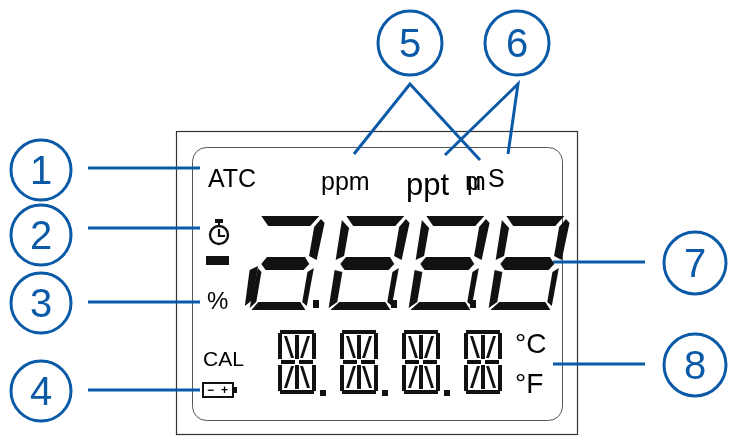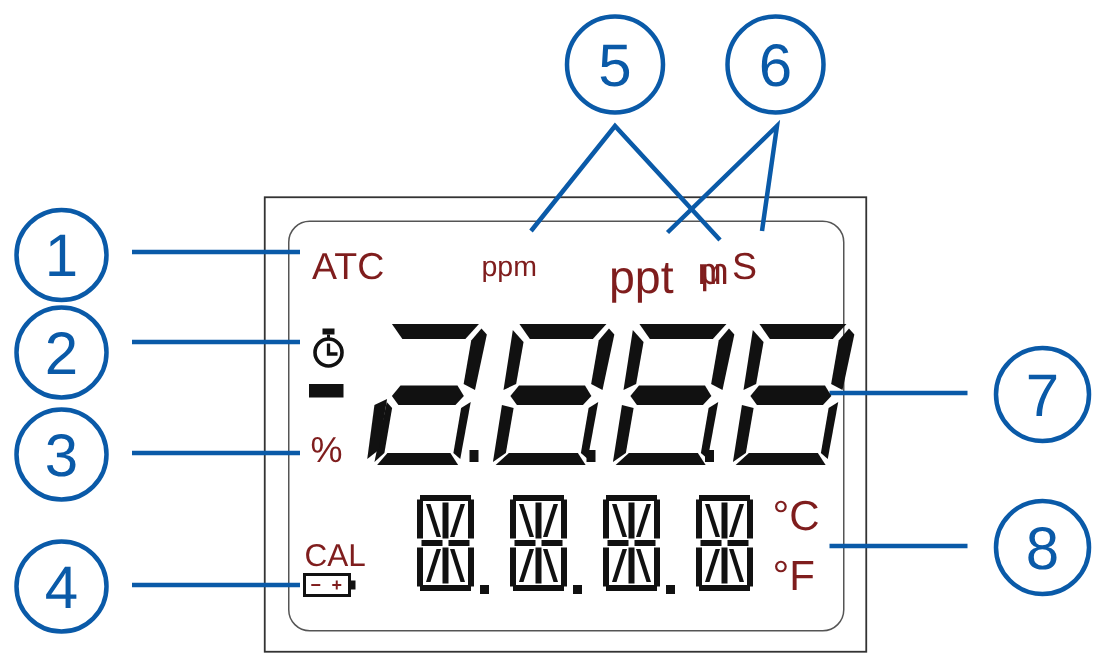--- a/index.html
+++ b/index.html
@@ -1,18 +1,18 @@
 <!DOCTYPE html>
 <html><head>
 <meta charset="utf-8">
 <style>
   html, body { margin: 0; padding: 0; background: #ffffff; }
   body { width: 740px; height: 442px; position: relative; overflow: hidden; font-family: "Liberation Sans", sans-serif; }
   #stage { position: absolute; left: 0; top: 0; width: 740px; height: 442px; }
-  .lcd-text { position: absolute; color: #7f1d1d; font-family: "Liberation Sans", sans-serif; line-height: 1; white-space: nowrap; }
+  .lcd-text { position: absolute; color: #000000; font-family: "Liberation Sans", sans-serif; line-height: 1; white-space: nowrap; }
   .callout-num { font-family: "Liberation Sans", sans-serif; font-weight: normal; fill: #0a5aa8; }
 </style>
 </head>
 <body>
 
 <div id="stage">
   <svg width="740" height="442" viewBox="0 0 740 442" xmlns="http://www.w3.org/2000/svg" style="position:absolute;left:0;top:0;">
 
     <rect x="176.5" y="131.5" width="401" height="303" fill="none" stroke="#333" stroke-width="1.2"></rect>
     <rect x="192.5" y="147.5" width="370" height="273" rx="14" ry="14" fill="none" stroke="#555" stroke-width="1"></rect>
@@ -189,24 +189,24 @@
       </g>
     </g>
 
     <g>
       <rect x="203" y="383" width="30" height="14" fill="none" stroke="#111" stroke-width="2"></rect>
       <rect x="233" y="387" width="4" height="6" fill="#111"></rect>
     </g>
   </svg>
 
   <span class="lcd-text" style="left:208px;top:166px;font-size:25px;">ATC</span>
-  <span class="lcd-text" style="left:321px;top:169px;font-size:19px;">ppm</span>
+  <span class="lcd-text" style="left:321px;top:169px;font-size:25px;">ppm</span>
   <span class="lcd-text" style="left:406px;top:169px;font-size:31px;">ppt</span>
   <span class="lcd-text" style="left:467px;top:169px;font-size:25px;">μ</span>
   <span class="lcd-text" style="left:465px;top:169px;font-size:25px;letter-spacing:-2px;">m</span>
   <span class="lcd-text" style="left:488px;top:166px;font-size:25px;">S</span>
   <span class="lcd-text" style="left:207px;top:289px;font-size:24px;">%</span>
-  <span class="lcd-text" style="left:203px;top:360px;font-size:21px;">CAL</span>
+  <span class="lcd-text" style="left:203px;top:348px;font-size:21px;">CAL</span>
   <span class="lcd-text" style="left:207px;top:384px;font-size:12px;font-weight:bold;">−</span>
   <span class="lcd-text" style="left:221px;top:384px;font-size:12px;font-weight:bold;">+</span>
   <span class="lcd-text" style="left:515px;top:330px;font-size:28px;">°C</span>
   <span class="lcd-text" style="left:515px;top:370px;font-size:28px;">°F</span>
 </div>
 
 </body></html>

